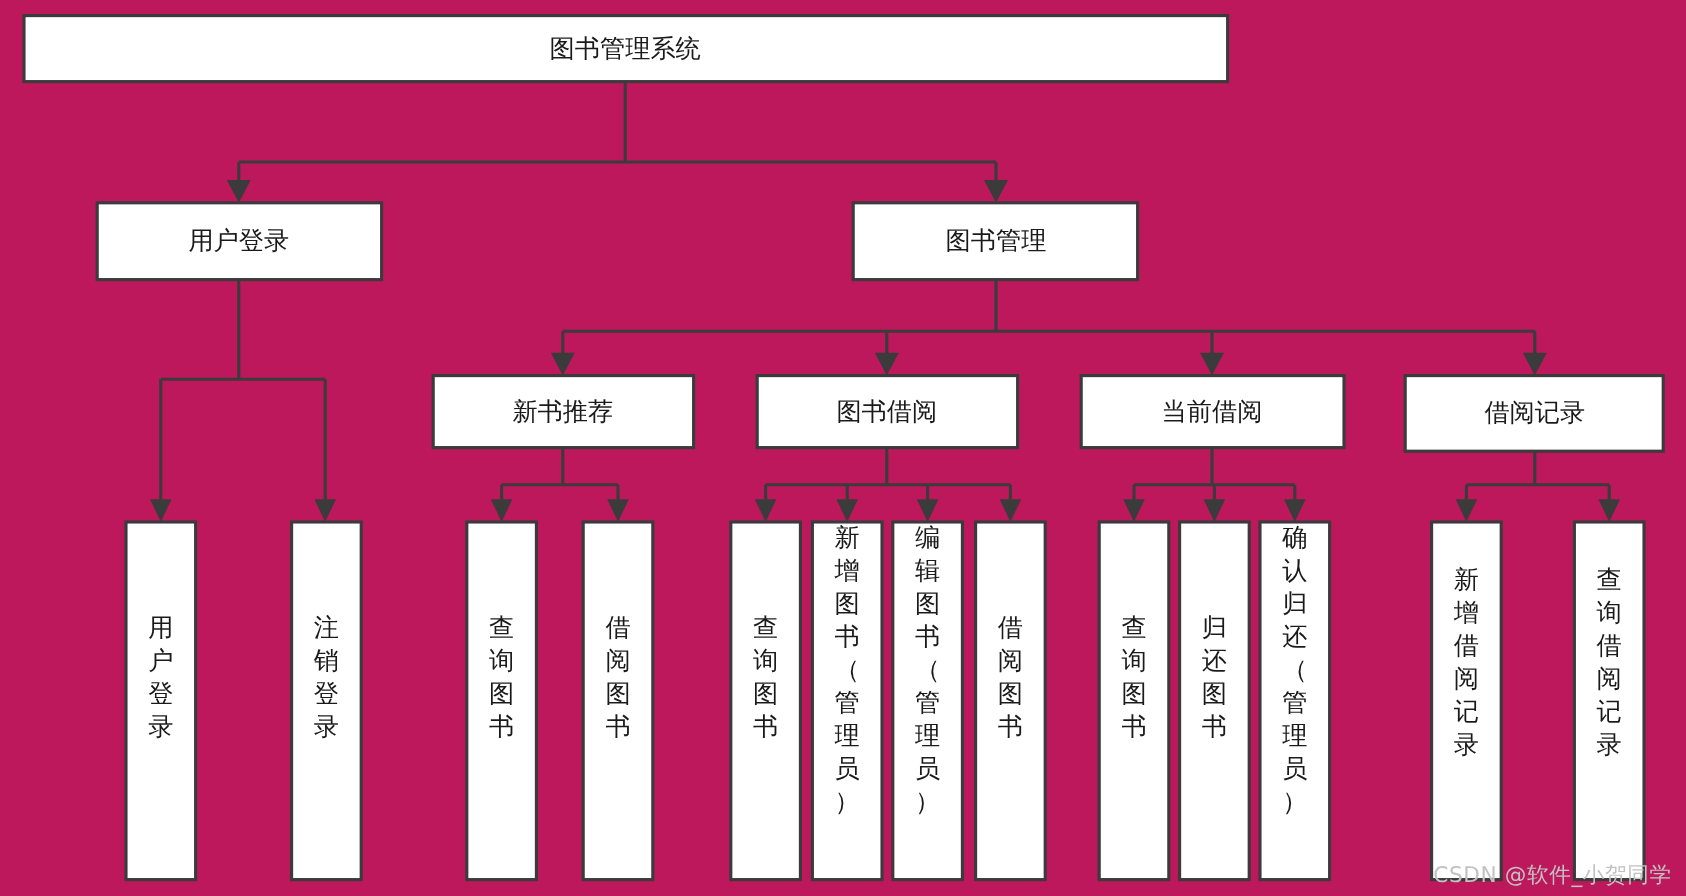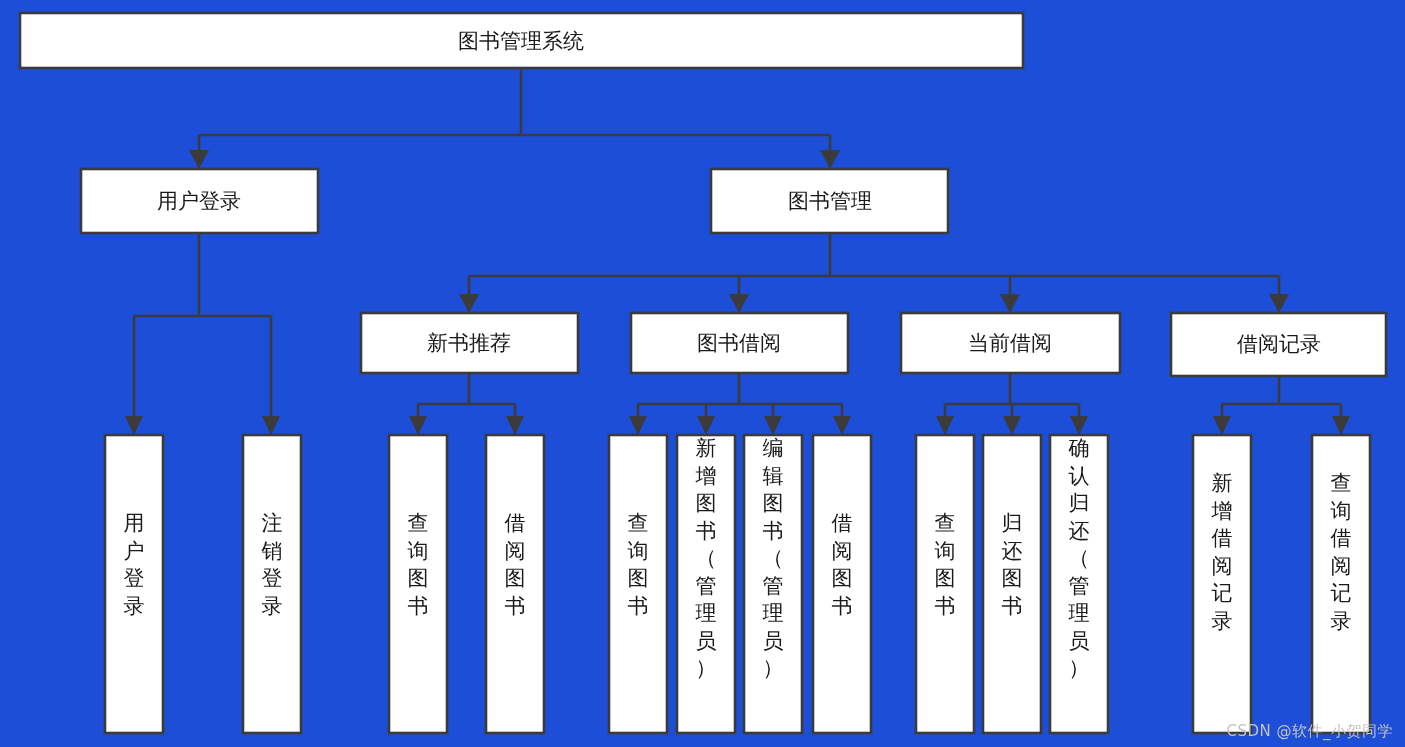--- a/index.html
+++ b/index.html
@@ -7,21 +7,21 @@
     padding: 0;
     background: #ffffff;
   }
   body {
     font-family: "DejaVu Sans", "Liberation Sans", sans-serif;
   }
   #diagram-root {
     position: relative;
     width: 1405px;
     height: 747px;
-    background: #1d4ed8;
+    background: #be185d;
     overflow: hidden;
   }
   svg.tree {
     position: absolute;
     left: 0;
     top: 0;
     width: 1405px;
     height: 747px;
   }
   .node-rect {
@@ -50,21 +50,21 @@
     font-family: "DejaVu Sans", "Liberation Sans", sans-serif;
     fill: #1a1a1a;
     font-size: 21px;
     text-anchor: middle;
   }
   .watermark {
     position: absolute;
     right: 12px;
     bottom: 6px;
     font-family: "DejaVu Sans", "Liberation Sans", sans-serif;
-    font-size: 15px;
+    font-size: 18px;
     color: #c2c2c2;
     letter-spacing: 0.5px;
     white-space: nowrap;
     user-select: none;
   }
 </style>
 </head>
 <body>
 
 <div id="diagram-root">

